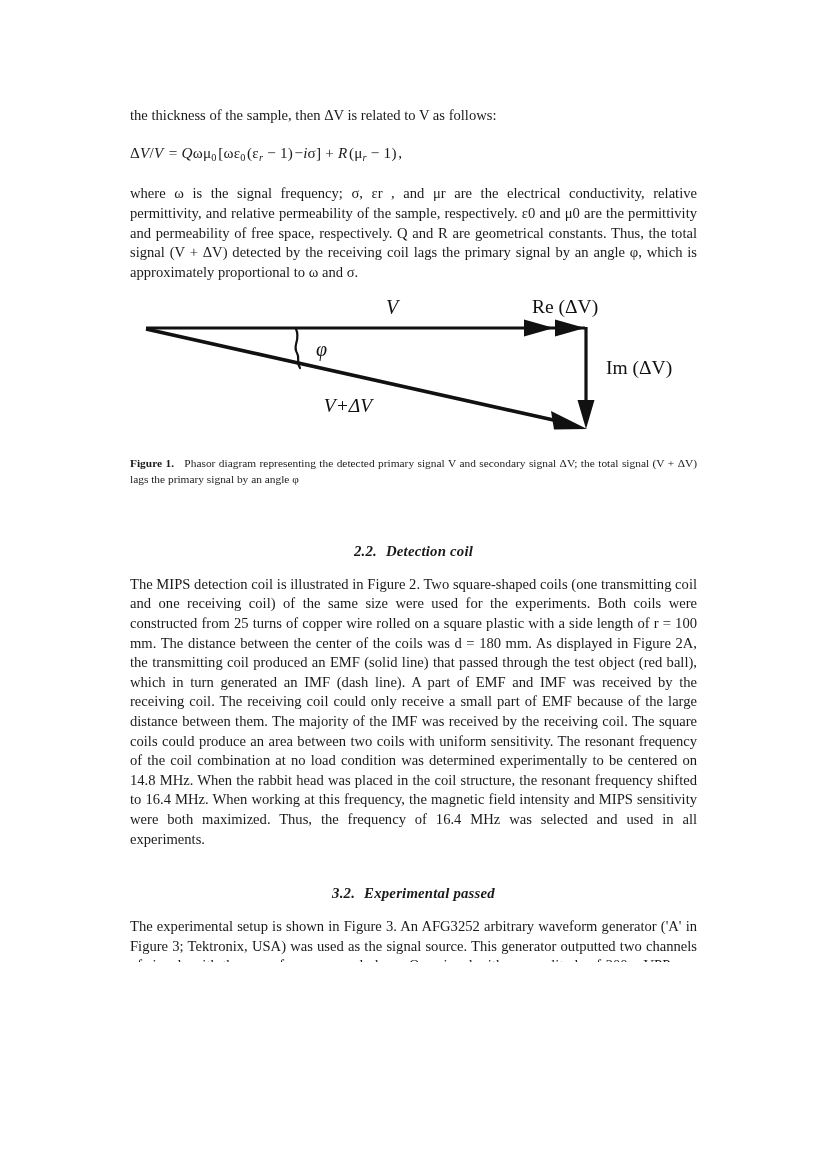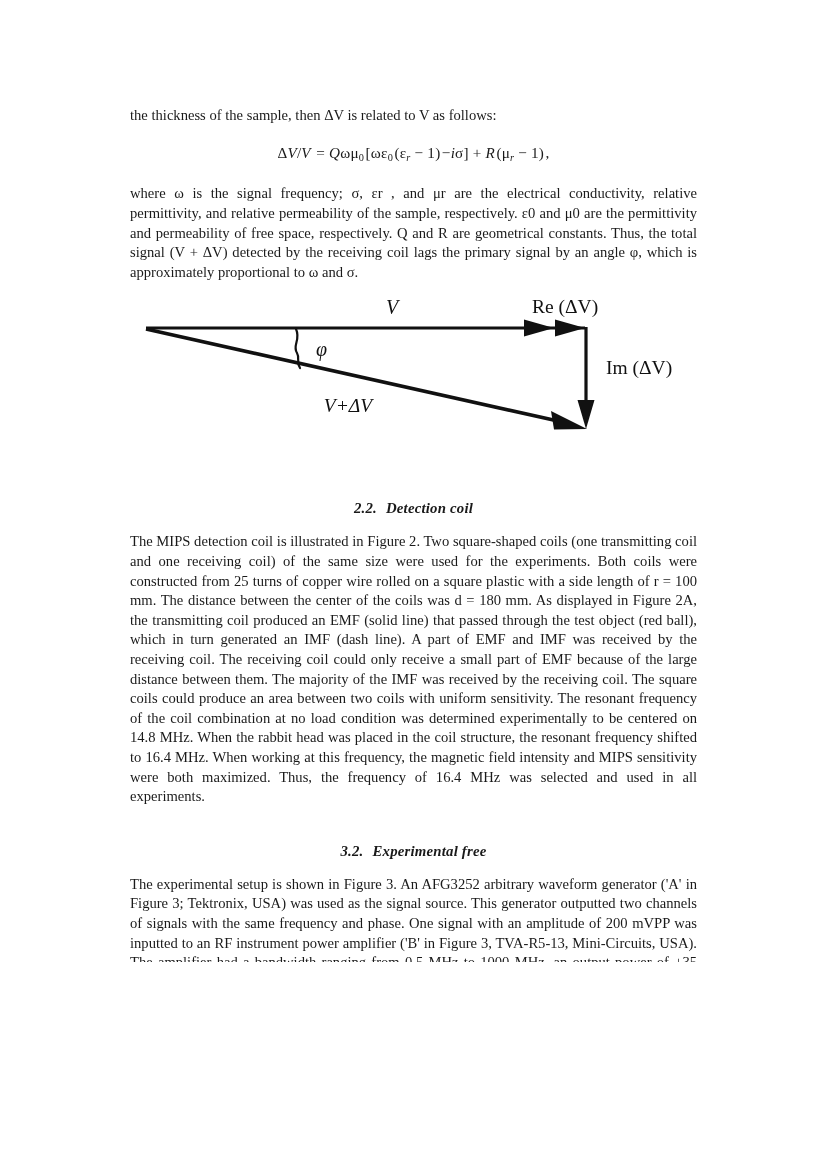--- a/index.html
+++ b/index.html
@@ -32,21 +32,21 @@
     margin: 0 0 0 0;
     font-size: 14.6px;
     line-height: 19.6px;
     text-align: justify;
     text-justify: inter-word;
     hyphens: none;
   }
 
   .eq-block {
     margin: 16px 0 16px 0;
-    text-align: center;
+    text-align: left;
     font-size: 15.2px;
     line-height: 22px;
   }
   .eq {
     font-family: "Liberation Serif", "DejaVu Serif", serif;
     font-style: italic;
     letter-spacing: 0.2px;
     white-space: nowrap;
   }
   .eq .up { font-style: normal; }
@@ -139,29 +139,33 @@
         <path d="M 166 33 C 171 44, 162 49, 167 57 C 170 62, 166 66, 170 72" stroke="#111111" stroke-width="2.2" fill="none" stroke-linecap="round"></path>
 
         <text x="262" y="18" font-family="Liberation Serif, DejaVu Serif, serif" font-size="20" font-style="italic" fill="#111111" text-anchor="middle">V</text>
         <text x="402" y="17" font-family="Liberation Serif, DejaVu Serif, serif" font-size="19.5" fill="#111111">Re (ΔV)</text>
         <text x="476" y="78" font-family="Liberation Serif, DejaVu Serif, serif" font-size="19.5" fill="#111111">Im (ΔV)</text>
         <text x="218" y="116" font-family="Liberation Serif, DejaVu Serif, serif" font-size="19.5" font-style="italic" fill="#111111" text-anchor="middle">V+ΔV</text>
         <text x="186" y="60" font-family="Liberation Serif, DejaVu Serif, serif" font-size="20" font-style="italic" fill="#111111">φ</text>
       </svg>
     </div>
 
+    <p class="fig-caption">
+      <span class="fig-label">Figure 1.</span>
+      &nbsp;&nbsp;<span>Phasor diagram representing the detected primary signal V and secondary signal ΔV; the total signal (V + ΔV) lags the primary signal by an angle φ</span>
+    </p>
 
     <div class="spacer-before-sec"></div>
 
     <h2 class="section-heading">
       <span class="sec-num">2.2.</span><span>Detection coil</span>
     </h2>
     <p class="body-text">The MIPS detection coil is illustrated in Figure 2. Two square-shaped coils (one transmitting coil and one receiving coil) of the same size were used for the experiments. Both coils were constructed from 25 turns of copper wire rolled on a square plastic with a side length of r = 100 mm. The distance between the center of the coils was d = 180 mm. As displayed in Figure 2A, the transmitting coil produced an EMF (solid line) that passed through the test object (red ball), which in turn generated an IMF (dash line). A part of EMF and IMF was received by the receiving coil. The receiving coil could only receive a small part of EMF because of the large distance between them. The majority of the IMF was received by the receiving coil. The square coils could produce an area between two coils with uniform sensitivity. The resonant frequency of the coil combination at no load condition was determined experimentally to be centered on 14.8 MHz. When the rabbit head was placed in the coil structure, the resonant frequency shifted to 16.4 MHz. When working at this frequency, the magnetic field intensity and MIPS sensitivity were both maximized. Thus, the frequency of 16.4 MHz was selected and used in all experiments.</p>
 
     <h2 class="section-heading">
-      <span class="sec-num">3.2.</span><span>Experimental free</span>
+      <span class="sec-num">3.2.</span><span>Experimental passed</span>
     </h2>
     <p class="body-text">The experimental setup is shown in Figure 3. An AFG3252 arbitrary waveform generator ('A' in Figure 3; Tektronix, USA) was used as the signal source. This generator outputted two channels of signals with the same frequency and phase. One signal with an amplitude of 200 mVPP was inputted to an RF instrument power amplifier ('B' in Figure 3, TVA-R5-13, Mini-Circuits, USA). The amplifier had a bandwidth ranging from 0.5 MHz to 1000 MHz, an output power of +35 dBm, and a typical high gain of 38 dB. The output of the amplifier was connected to the transmitting coil. The other signal from the AFG3252 generator with an amplitude of 1 VPP was connected to an</p>
 
   </div>
 
   <div class="page-number">4</div>
 </div>
 
 </body></html>

